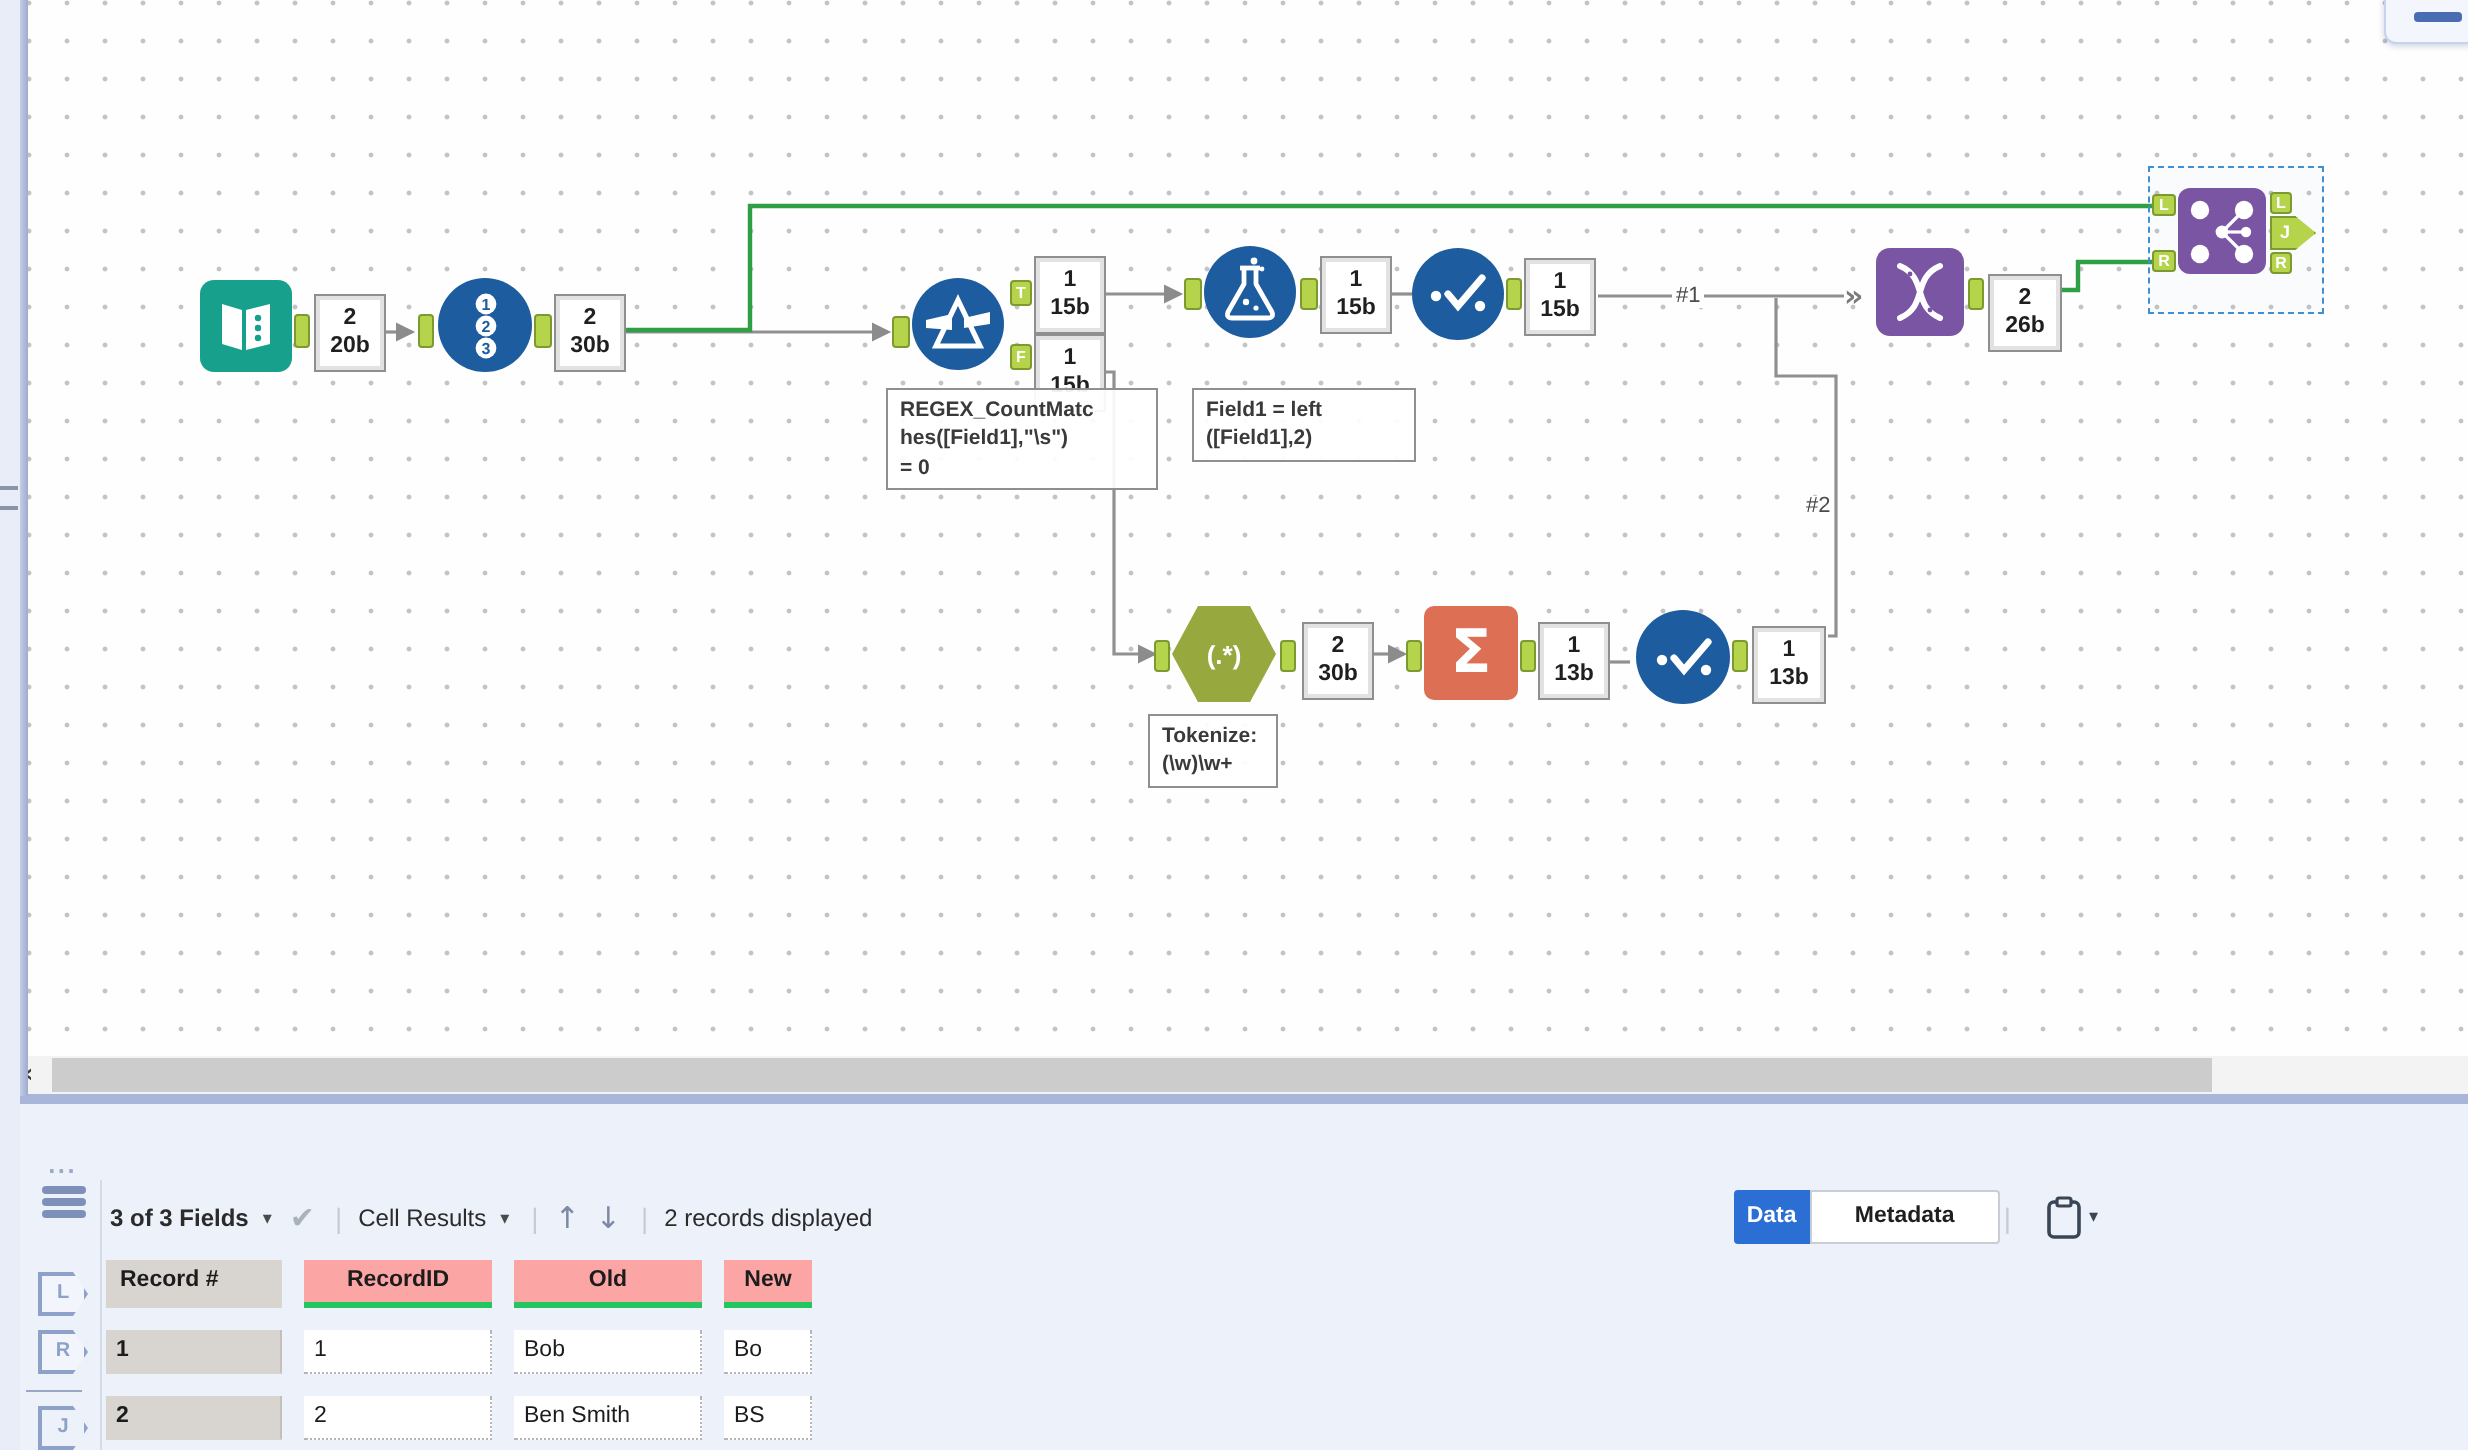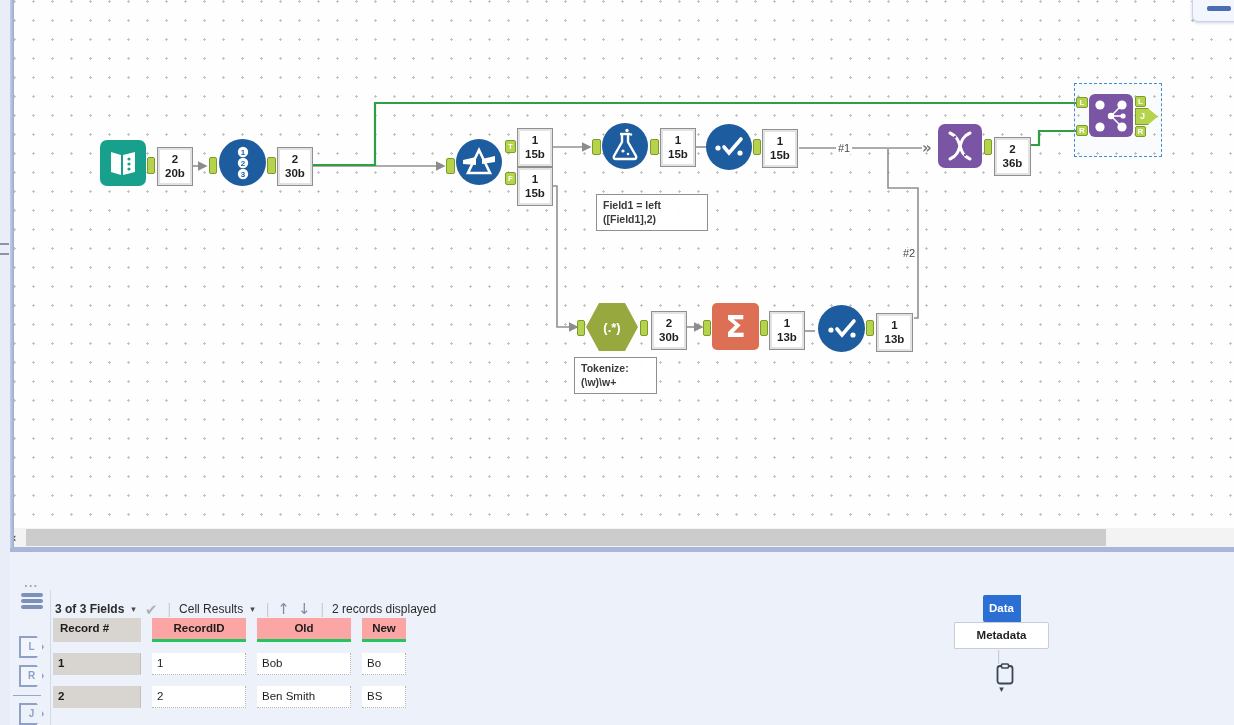--- a/index.html
+++ b/index.html
@@ -54,39 +54,39 @@
   .results-header { position:absolute; left:16px; top:4px; width:1216px; height:30px; background:#fcfdff;
     border:1px solid #c9d1e2; display:flex; align-items:center; padding-left:11px;
     font:400 11.5px/1 "Liberation Sans", sans-serif; color:#5f6672; letter-spacing:.2px; }
   .results-toolbar { position:absolute; left:55px; top:40px; width:1008px; height:34px; display:flex; align-items:center;
     font:400 12px/1 "Liberation Sans", sans-serif; color:#2b2b2b; }
   .tb-item { margin-right:7px; white-space:nowrap; }
   .tb-caret { color:#4a4a4a; font-size:9px; margin-right:9px; }
   .tb-check { color:#aab3ba; font-size:15px; margin-right:8px; }
   .tb-sep { color:#c6cbd6; margin:0 8px 0 2px; font-size:14px; }
   .tb-arrow { color:#7e8aa5; font-size:15px; margin-right:8px; font-family:"DejaVu Sans", sans-serif; }
-  .tb-right { position:absolute; right:14px; top:3px; display:flex; align-items:center;flex-direction:column; }
+  .tb-right { position:absolute; right:14px; top:3px; display:flex; align-items:center; }
   .btn-data { width:38px; height:27px; background:#2b6fd4; color:#fff; font:700 11.5px/27px "Liberation Sans",sans-serif;
     text-align:center; border-radius:2px 0 0 2px; }
   .btn-meta { width:95px; height:27px; background:#fff; color:#1f1f1f; font:700 11.5px/25px "Liberation Sans",sans-serif;
     text-align:center; border:1px solid #c9cdd6; border-radius:0 2px 2px 0; }
   .strip-div { position:absolute; left:50px; top:38px; width:1px; height:135px; background:#d3dae8; }
 
   
   .rs-dots { position:absolute; left:24px; top:30px; color:#9aa7c4; font:700 10px/1 "DejaVu Sans",sans-serif; letter-spacing:1px; }
   .rs-list { position:absolute; left:21px; top:41px; width:22px; height:19px; }
   .rs-list div { height:4px; background:#7d90ba; border-radius:2px; margin-bottom:2px; }
   .rs-pent { position:absolute; width:25px; height:22px; background:#f2f5fb; border:2px solid #8ea2c9;
     clip-path:polygon(0 0,70% 0,100% 50%,70% 100%,0 100%);
     display:flex; align-items:center; justify-content:center;
     font:700 10px/1 "Liberation Sans",sans-serif; color:#8ea2c9; }
   .rs-hr { position:absolute; left:13px; top:143px; width:28px; height:1px; background:#9aa7c4; }
 
   
-  .grid-table { position:absolute; left:53px; top:66px; display:grid;
+  .grid-table { position:absolute; left:53px; top:78px; display:grid;
     grid-template-columns:88px 94px 94px 44px; grid-auto-rows:auto; column-gap:2px; row-gap:1px;
     font:400 11.5px/1 "Liberation Sans",sans-serif; color:#1c1c1c;gap:11px; }
   .th { height:24px; background:#fca5a5; font-weight:700; display:flex; align-items:center; justify-content:center;
     border-bottom:3px solid #22c55e; }
   .th.first { background:#d8d4d0; justify-content:flex-start; padding-left:7px; border-bottom:3px solid #d8d4d0; }
   .td { height:22px; background:#fff; display:flex; align-items:center; padding-left:5px;
     border-right:1px dotted #b5b5b5; border-bottom:1px dotted #b5b5b5; }
   .td.first { background:#d8d4d0; font-weight:700; border-right:1px solid #c3bfbb; border-bottom:1px solid #d8d4d0; }
 
   .clip-icon { margin:0 3px 0 10px; }
@@ -169,20 +169,25 @@
       <span>F</span>
     </div>
     <div class="count-box" style="left:517px;top:128px;width:36px;height:39px;">
       <span>1</span>
       <span>15b</span>
     </div>
     <div class="count-box" style="left:517px;top:167px;width:36px;height:39px;">
       <span>1</span>
       <span>15b</span>
     </div>
+    <div class="annotation" style="left:443px;top:194px;width:136px;">
+      <div>REGEX_CountMatc</div>
+      <div>hes([Field1],"\s")</div>
+      <div>= 0</div>
+    </div>
 
     <div class="anchor" style="left:592px;top:139px;width:9px;height:16px;"></div>
     <div class="tool-circle" style="left:602px;top:123px;">
       <svg width="40" height="40" viewBox="0 0 40 40">
         <path d="M17,8 L17,16 L9,30 Q8,33 11,33 L29,33 Q32,33 31,30 L23,16 L23,8" fill="none" stroke="#fff" stroke-width="2.4" stroke-linejoin="round"></path>
         <path d="M15,8 L25,8" stroke="#fff" stroke-width="2.4"></path>
         <circle cx="18" cy="25" r="1.6" fill="#fff"></circle>
         <circle cx="23" cy="28" r="1.3" fill="#fff"></circle>
         <circle cx="22" cy="4.5" r="1.7" fill="#fff"></circle>
         <circle cx="26" cy="8.5" r="1.2" fill="#fff"></circle>
@@ -218,21 +223,21 @@
       <svg width="36" height="36" viewBox="0 0 36 36">
         <path d="M8,5 C22,11 14,25 28,31" stroke="#fff" stroke-width="3" fill="none" stroke-linecap="round"></path>
         <path d="M28,5 C14,11 22,25 8,31" stroke="#fff" stroke-width="3" fill="none" stroke-linecap="round"></path>
         <circle cx="13" cy="9" r="1.2" fill="#7a55a3"></circle>
         <circle cx="23" cy="27" r="1.2" fill="#7a55a3"></circle>
       </svg>
     </div>
     <div class="anchor" style="left:984px;top:139px;width:8px;height:16px;"></div>
     <div class="count-box" style="left:994px;top:137px;width:37px;height:39px;">
       <span>2</span>
-      <span>36b</span>
+      <span>26b</span>
     </div>
 
     <div class="selection-box" style="left:1074px;top:83px;width:88px;height:74px;"></div>
     <div class="anchor" style="left:1076px;top:97px;width:12px;height:11px;">
       <span>L</span>
     </div>
     <div class="anchor" style="left:1076px;top:125px;width:12px;height:11px;">
       <span>R</span>
     </div>
     <div class="tool-square" style="left:1089px;top:94px;width:44px;height:43px;background:#7a55a3;border-radius:6px;">
@@ -260,21 +265,21 @@
 
     <div class="anchor" style="left:577px;top:320px;width:8px;height:16px;"></div>
     <div class="tool-square hexagon" style="left:586px;top:303px;width:52px;height:48px;background:#97a83f;border-radius:0;">
       <span style="color:#fff;font:700 13px/1 'Liberation Sans',sans-serif;">(.*)</span>
     </div>
     <div class="anchor" style="left:640px;top:320px;width:8px;height:16px;"></div>
     <div class="count-box" style="left:651px;top:311px;width:36px;height:39px;">
       <span>2</span>
       <span>30b</span>
     </div>
-    <div class="annotation" style="left:574px;top:357px;width:83px;">
+    <div class="annotation" style="left:574px;top:357px;width:65px;">
       <div>Tokenize:</div>
       <div>(\w)\w+</div>
     </div>
 
     <div class="anchor" style="left:703px;top:320px;width:8px;height:16px;"></div>
     <div class="tool-square" style="left:712px;top:303px;width:47px;height:47px;background:#dd7054;border-radius:5px;">
       <span style="color:#fff;font:700 30px/1 'DejaVu Sans',sans-serif;">Σ</span>
     </div>
     <div class="anchor" style="left:760px;top:320px;width:8px;height:16px;"></div>
     <div class="count-box" style="left:769px;top:311px;width:36px;height:39px;">

